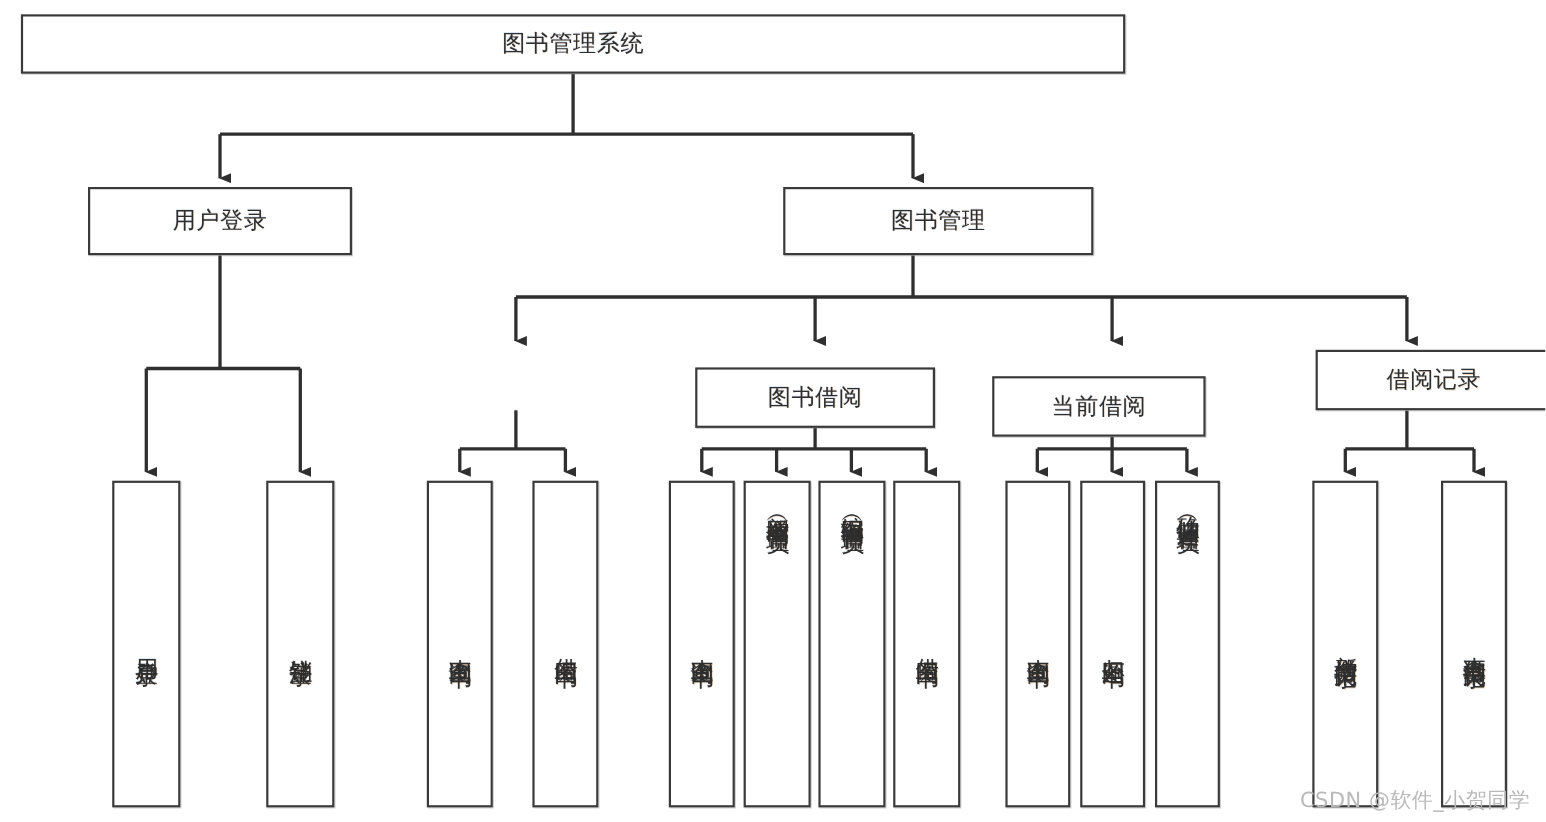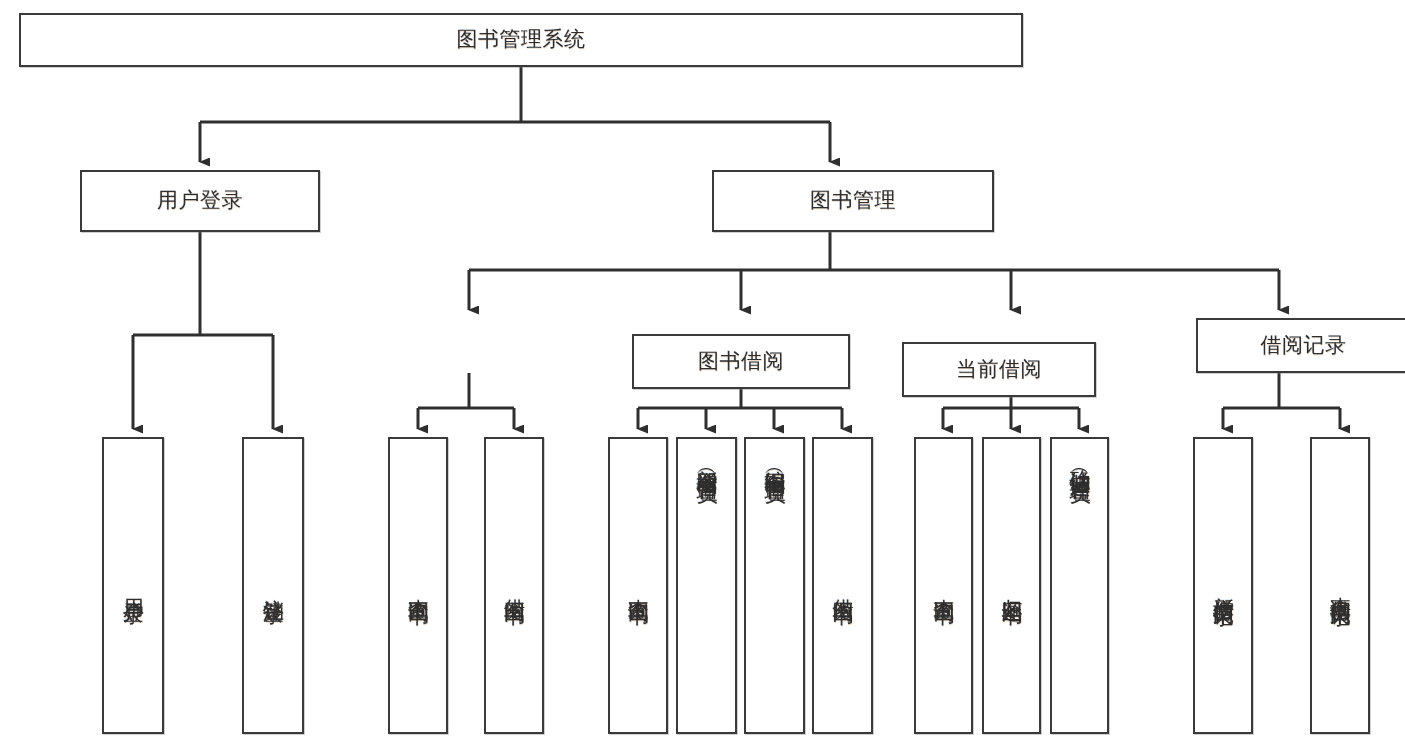--- a/index.html
+++ b/index.html
@@ -184,14 +184,15 @@
     <span class="node-label">确认归还（管理员）</span>
   </div>
 
   <div class="node-box vertical midpad" style="left:1193px; top:437px; width:60px; height:297px;">
     <span class="node-label">新增借阅记录</span>
   </div>
   <div class="node-box vertical midpad" style="left:1310px; top:437px; width:60px; height:297px;">
     <span class="node-label">查询借阅记录</span>
   </div>
 
+  <div id="watermark">CSDN @软件_小贺同学</div>
 
 </div>
 
 </body></html>

